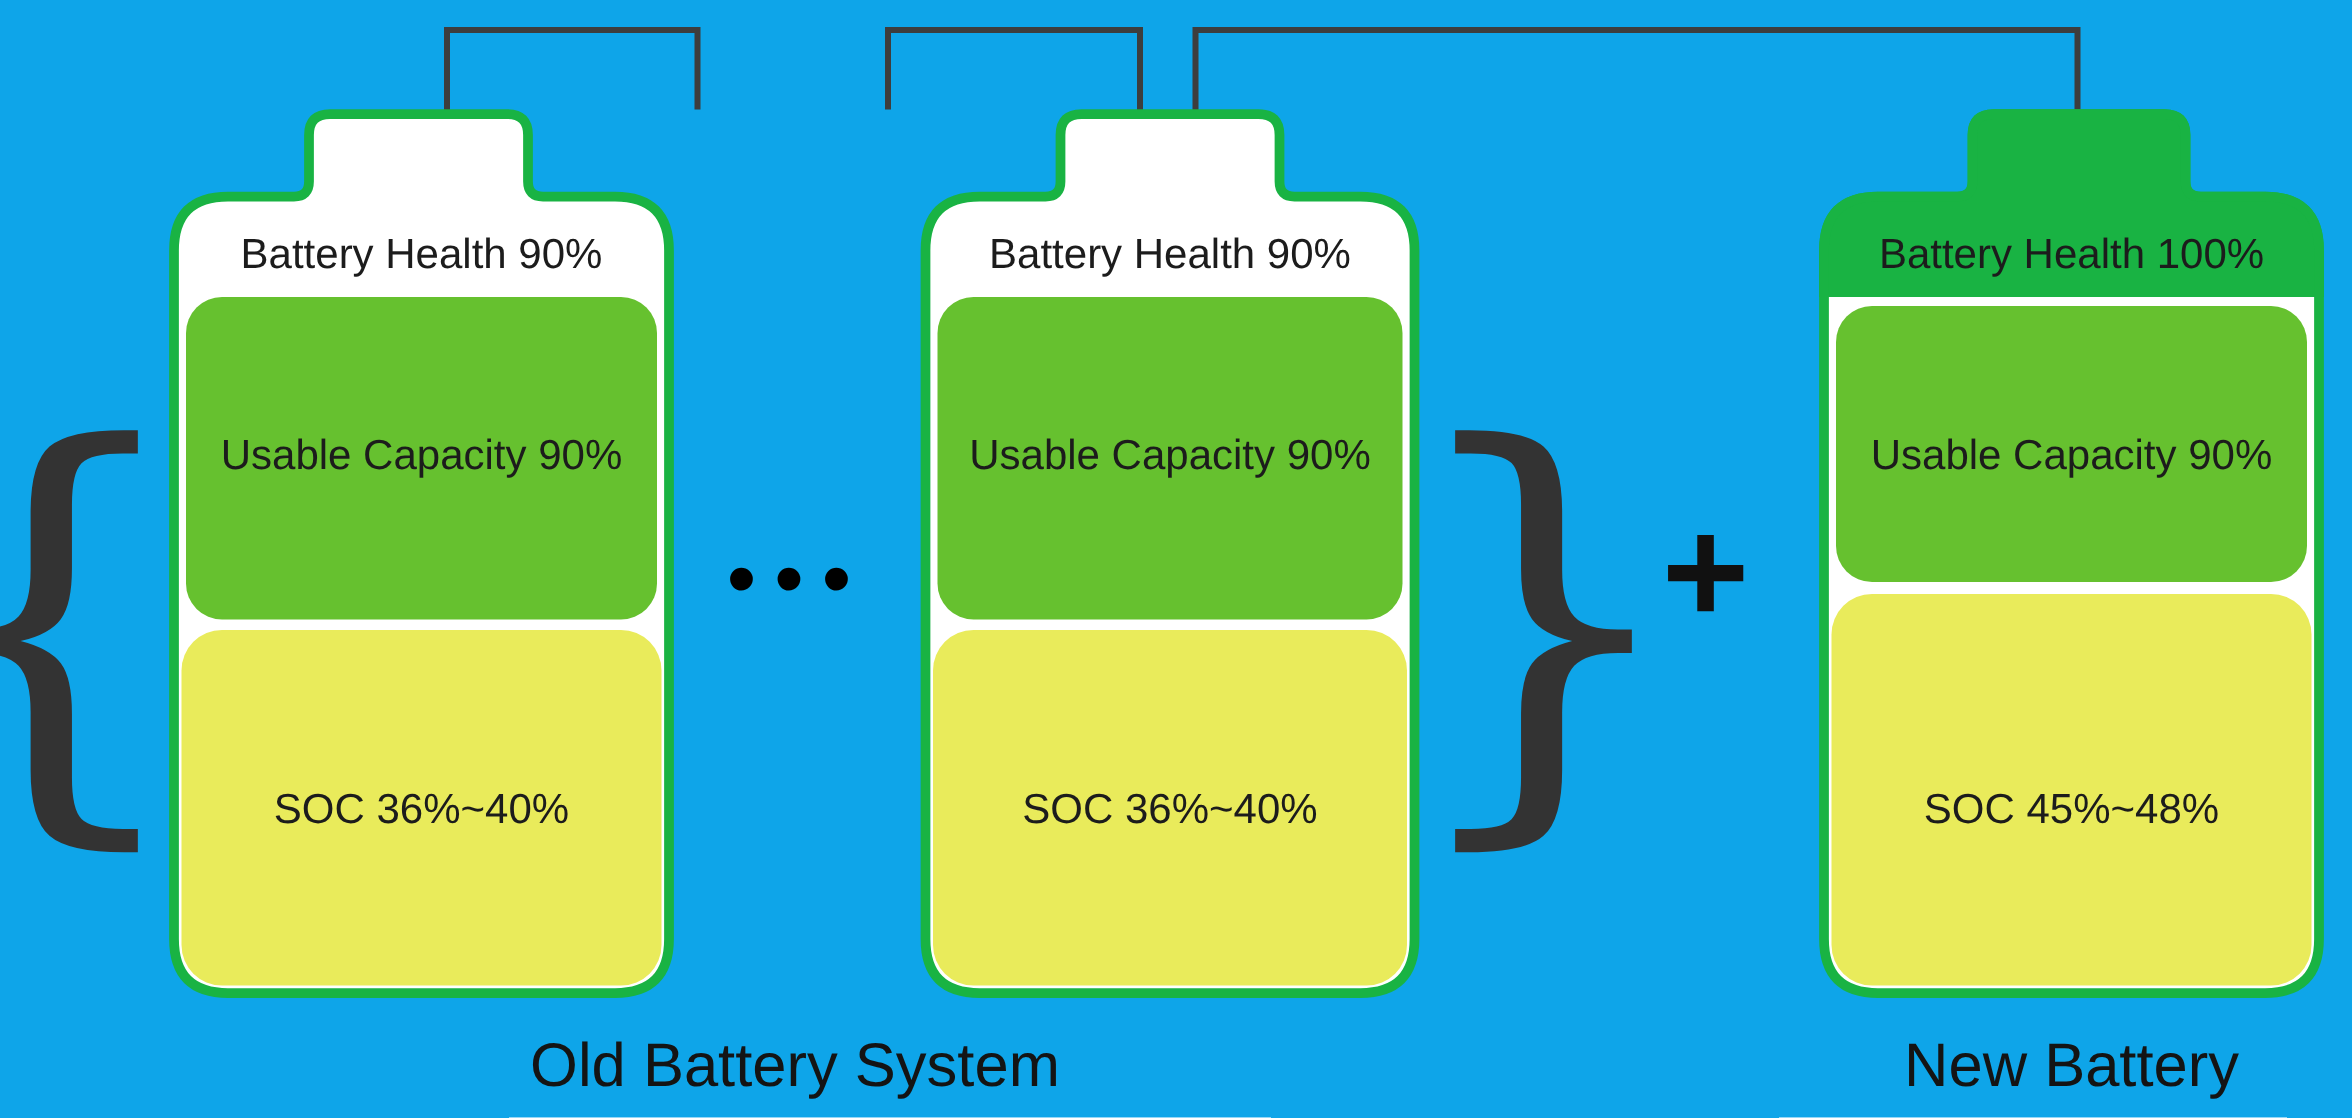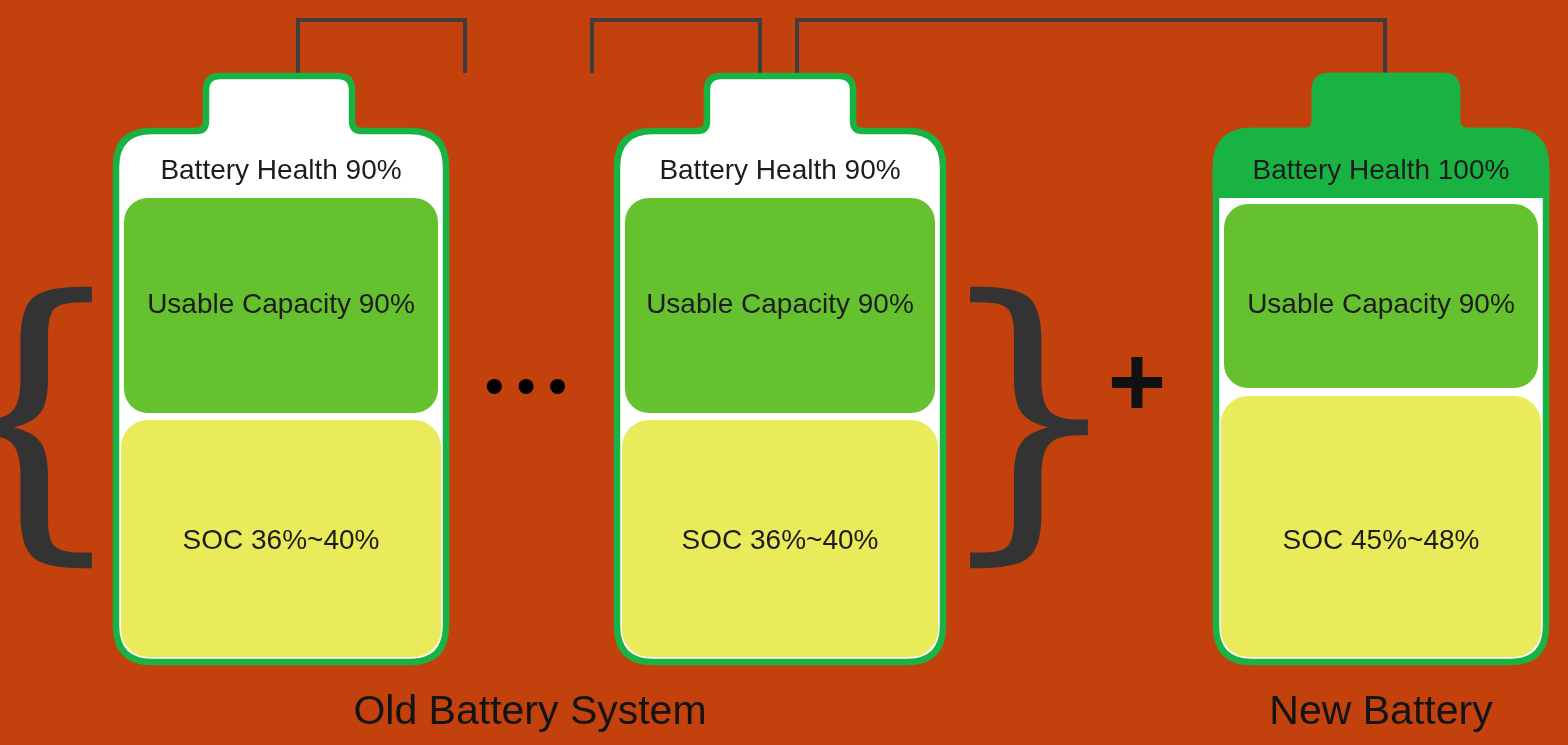--- a/index.html
+++ b/index.html
@@ -1,17 +1,17 @@
 <!DOCTYPE html>
 <html><head>
 <meta charset="utf-8">
 <style>
   html,body{margin:0;padding:0;background:#ffffff;}
   .canvas{
-    position:relative;width:1568px;height:745px;background:#c2410c;overflow:hidden;
+    position:relative;width:1568px;height:745px;background:#0ea5e9;overflow:hidden;
     font-family:"Liberation Sans","DejaVu Sans",sans-serif;
   }
   svg text{font-family:"Liberation Sans","DejaVu Sans",sans-serif;fill:#1c1c1c;}
   .wire{fill:none;stroke:#3d3d3d;stroke-width:4;}
   .battery-outline{fill:#ffffff;stroke:#19b343;stroke-width:6.5;stroke-linejoin:round;}
   .battery-top-new{fill:#19b343;stroke:#19b343;stroke-width:6.5;stroke-linejoin:round;}
   .capacity-fill{fill:#66c12f;}
   .soc-fill{fill:#e9eb5b;}
   .battery-text{font-size:28px;}
   .caption{font-size:41px;fill:#141414;}

